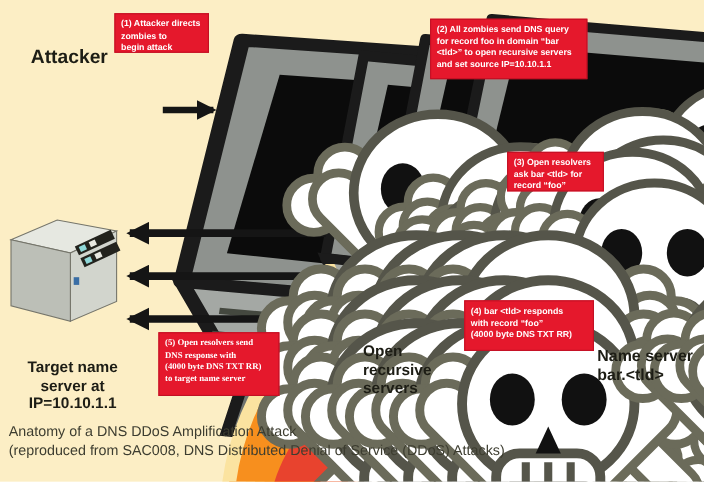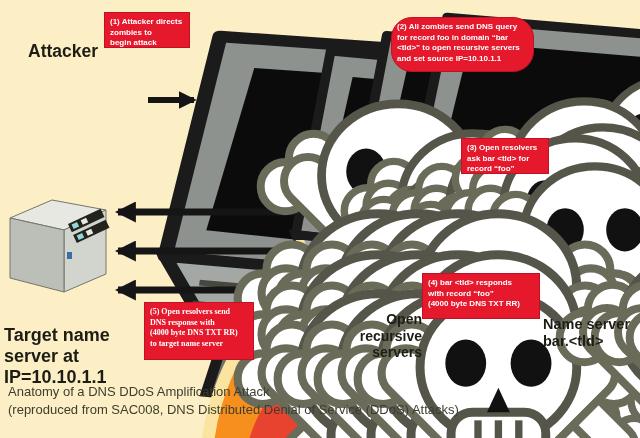--- a/index.html
+++ b/index.html
@@ -12,23 +12,23 @@
   .callout{
     position:absolute;background:#E5182C;color:#fff;
     font-size:8px;font-weight:bold;line-height:1.32;
     padding:4px 5px;white-space:pre-line;box-sizing:border-box;
     border:1px solid #C21024;
   }
   .lbl{
     position:absolute;color:#1d1d15;font-weight:bold;line-height:1.18;margin-top:34px;
   }
   .lbl.attacker{left:28px;top:7px;font-size:17.5px;}
-  .lbl.ors{left:330px;top:277px;width:92px;font-size:14px;text-align:right;}
+  .lbl.ors{left:330px;top:277px;width:92px;font-size:14px;text-align:left;}
   .lbl.ns{left:543px;top:282px;width:100px;font-size:14.5px;text-align:left;}
-  .lbl.target{left:4px;top:291px;width:124px;font-size:18px;text-align:left;}
+  .lbl.target{left:4px;top:291px;width:124px;font-size:14px;text-align:center;}
   .caption{
     position:absolute;left:8px;top:383px;width:600px;
     color:#3D3D30;font-size:13px;line-height:1.4;font-weight:normal;
   }
 </style>
 </head>
 <body>
 
 <div class="stage">
 
@@ -216,21 +216,21 @@
     <use href="#sk" transform="translate(476,215) scale(0.8)"></use>
     <use href="#sk" transform="translate(511,215) scale(0.8)"></use>
   </g>
 </svg>
 
 <div class="lbl attacker">Attacker</div>
 
 <div class="callout" style="left:104px;top:12px;width:86px;height:36px;">(1) Attacker directs
 zombies to
 begin attack</div>
-<div class="callout" style="left:391px;top:17px;width:143px;height:55px;border-radius:21px;">(2) All zombies send DNS query
+<div class="callout" style="left:391px;top:17px;width:143px;height:55px;">(2) All zombies send DNS query
 for record foo in domain “bar
 &lt;tld&gt;” to open recursive servers
 and set source IP=10.10.1.1</div>
 <div class="callout" style="left:461px;top:138px;width:88px;height:36px;">(3) Open resolvers
 ask bar &lt;tld&gt; for
 record “foo”</div>
 <div class="callout" style="left:422px;top:273px;width:118px;height:46px;">(4) bar &lt;tld&gt; responds
 with record “foo”
 (4000 byte DNS TXT RR)</div>
 <div class="callout" style="left:144px;top:302px;width:110px;height:58px;font-family:Liberation Serif, serif;">(5) Open resolvers send

